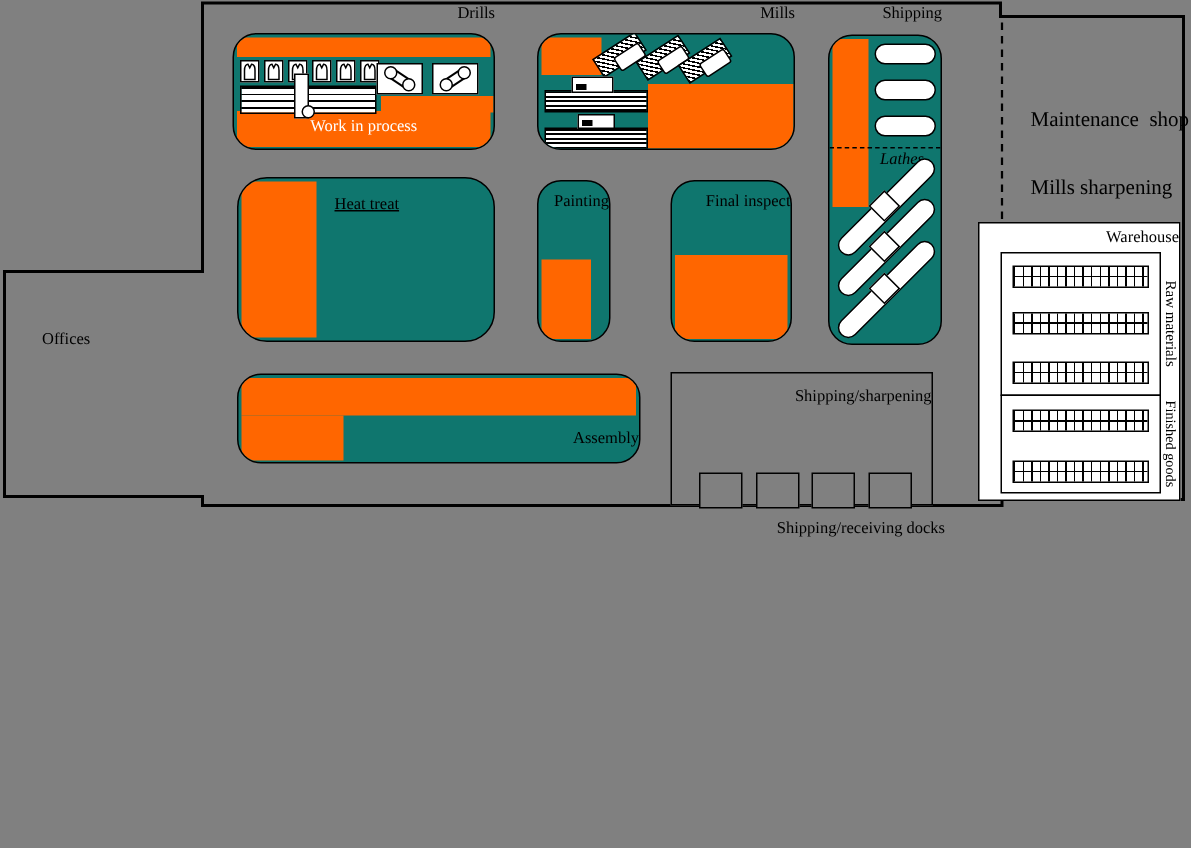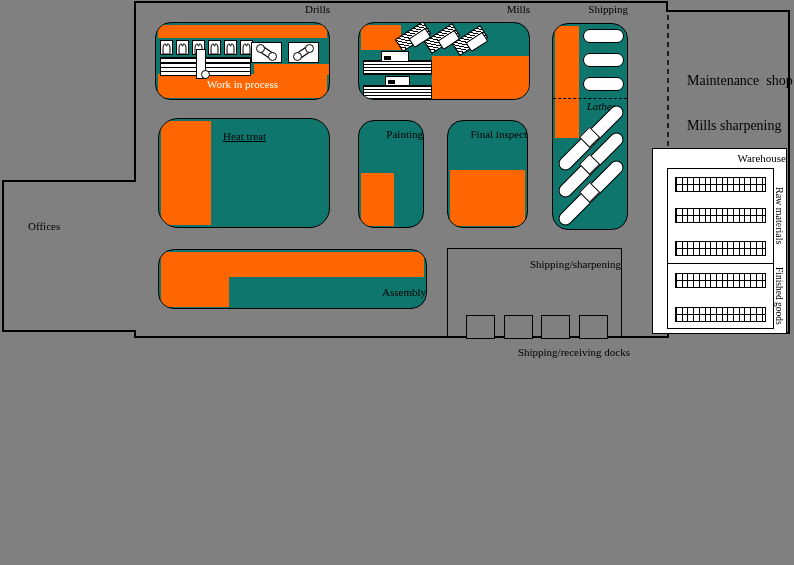--- a/index.html
+++ b/index.html
@@ -141,21 +141,21 @@
     <div class="lathe" style="left:-5px;top:162px;">
         <div class="dia"></div>
       </div>
   </div>
 
   <div class="room round" style="left:158px;top:118px;width:172px;height:110px;border-radius:20px;z-index:1;">
     <div class="orange" style="left:2px;top:2px;width:50px;bottom:2px;"></div>
     <div class="label" style="left:64px;top:11px;text-decoration:underline;">Heat treat</div>
   </div>
 
-  <div class="room round" style="left:358px;top:120px;width:66px;height:108px;z-index:1;">
+  <div class="room round" style="left:358px;top:120px;width:49px;height:108px;z-index:1;">
     <div class="orange" style="left:2px;top:52px;width:33px;bottom:1px;"></div>
     <div class="title" style="left:0;right:0;top:7px;">Painting</div>
   </div>
 
   <div class="room round" style="left:447px;top:120px;width:81px;height:108px;z-index:1;padding-left:32px;">
     <div class="orange" style="left:2px;top:49px;right:2px;bottom:1px;"></div>
     <div class="title" style="left:0;right:0;top:7px;">Final inspect</div>
   </div>
 
   <div class="room round" style="left:158px;top:249px;width:269px;height:60px;z-index:1;">

